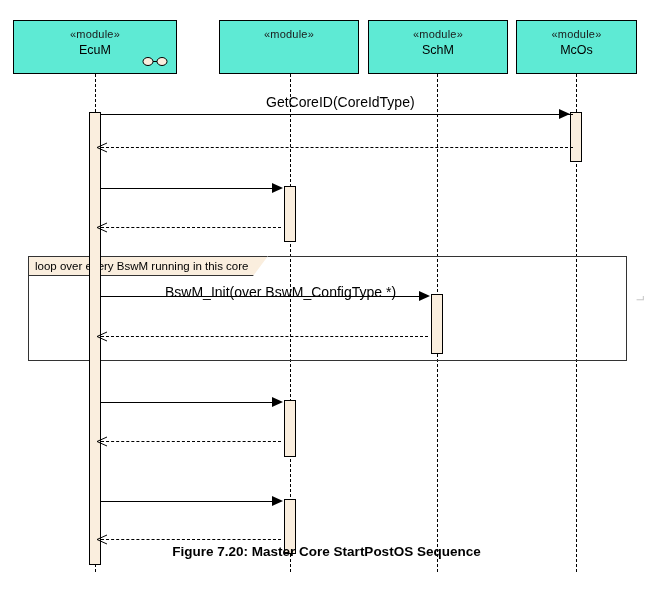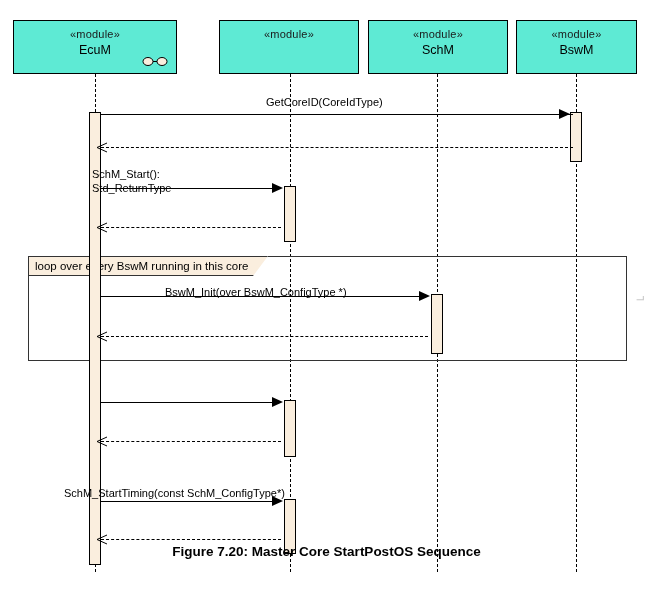--- a/index.html
+++ b/index.html
@@ -87,24 +87,25 @@
     border-bottom: 5px solid transparent;
     border-left: 11px solid #000000;
   }
   .arrow-open {
     position: absolute;
     width: 11px;
     height: 11px;
   }
   .msg-label {
     position: absolute;
-    font-size: 11px;
+    font-size: 14px;
     line-height: 13px;
     white-space: nowrap;
     color: #000000;
+    text-align: center;
   }
   .msg-label.two-line {
     white-space: pre-line;
     line-height: 14px;
   }
 
   
   .fragment {
     position: absolute;
     box-sizing: border-box;
@@ -177,21 +178,21 @@
     <div class="module-stereotype">«module»</div>
   </div>
 
   <div class="module-box" style="left:368px; top:20px; width:140px; height:54px;">
     <div class="module-stereotype">«module»</div>
     <div class="module-name">SchM</div>
   </div>
 
   <div class="module-box" style="left:516px; top:20px; width:121px; height:54px;">
     <div class="module-stereotype">«module»</div>
-    <div class="module-name">BswM</div>
+    <div class="module-name">McOs</div>
   </div>
 
   <div class="lifeline" style="left:95px; top:74px; height:498px;"></div>
   <div class="lifeline" style="left:290px; top:74px; height:498px;"></div>
   <div class="lifeline" style="left:437px; top:74px; height:498px;"></div>
   <div class="lifeline" style="left:576px; top:74px; height:498px;"></div>
 
   <div class="fragment" style="left:28px; top:256px; width:599px; height:105px;"></div>
   <div class="fragment-tab" style="left:28px; top:256px; height:20px;">loop over every BswM running in this core</div>
 
@@ -209,22 +210,20 @@
 
   <div class="msg-label" style="left:266px; top:96px;">GetCoreID(CoreIdType)</div>
   <div class="msg-line" style="left:101px; top:114px; width:472px;"></div>
   <div class="arrow-filled" style="left:559px; top:109px;"></div>
 
   <div class="msg-line dashed" style="left:101px; top:147px; width:472px;"></div>
   <svg class="arrow-open" style="left:96px; top:142px;" viewBox="0 0 11 11">
     <path d="M11 1 L1 5.5 L11 10" fill="none" stroke="#000" stroke-width="1"></path>
   </svg>
 
-  <div class="msg-label two-line" style="left:92px; top:167px;">SchM_Start():
-Std_ReturnType</div>
   <div class="msg-line" style="left:101px; top:188px; width:180px;"></div>
   <div class="arrow-filled" style="left:272px; top:183px;"></div>
 
   <div class="msg-line dashed" style="left:101px; top:227px; width:180px;"></div>
   <svg class="arrow-open" style="left:96px; top:222px;" viewBox="0 0 11 11">
     <path d="M11 1 L1 5.5 L11 10" fill="none" stroke="#000" stroke-width="1"></path>
   </svg>
 
   <div class="msg-label" style="left:165px; top:286px;">BswM_Init(over BswM_ConfigType *)</div>
   <div class="msg-line" style="left:101px; top:296px; width:327px;"></div>
@@ -236,21 +235,20 @@
   </svg>
 
   <div class="msg-line" style="left:101px; top:402px; width:180px;"></div>
   <div class="arrow-filled" style="left:272px; top:397px;"></div>
 
   <div class="msg-line dashed" style="left:101px; top:441px; width:180px;"></div>
   <svg class="arrow-open" style="left:96px; top:436px;" viewBox="0 0 11 11">
     <path d="M11 1 L1 5.5 L11 10" fill="none" stroke="#000" stroke-width="1"></path>
   </svg>
 
-  <div class="msg-label" style="left:64px; top:487px;">SchM_StartTiming(const SchM_ConfigType*)</div>
   <div class="msg-line" style="left:101px; top:501px; width:180px;"></div>
   <div class="arrow-filled" style="left:272px; top:496px;"></div>
 
   <div class="msg-line dashed" style="left:101px; top:539px; width:180px;"></div>
   <svg class="arrow-open" style="left:96px; top:534px;" viewBox="0 0 11 11">
     <path d="M11 1 L1 5.5 L11 10" fill="none" stroke="#000" stroke-width="1"></path>
   </svg>
 
   <div class="artifact" style="left:636px; top:292px; transform:rotate(180deg);">⌐</div>
 

